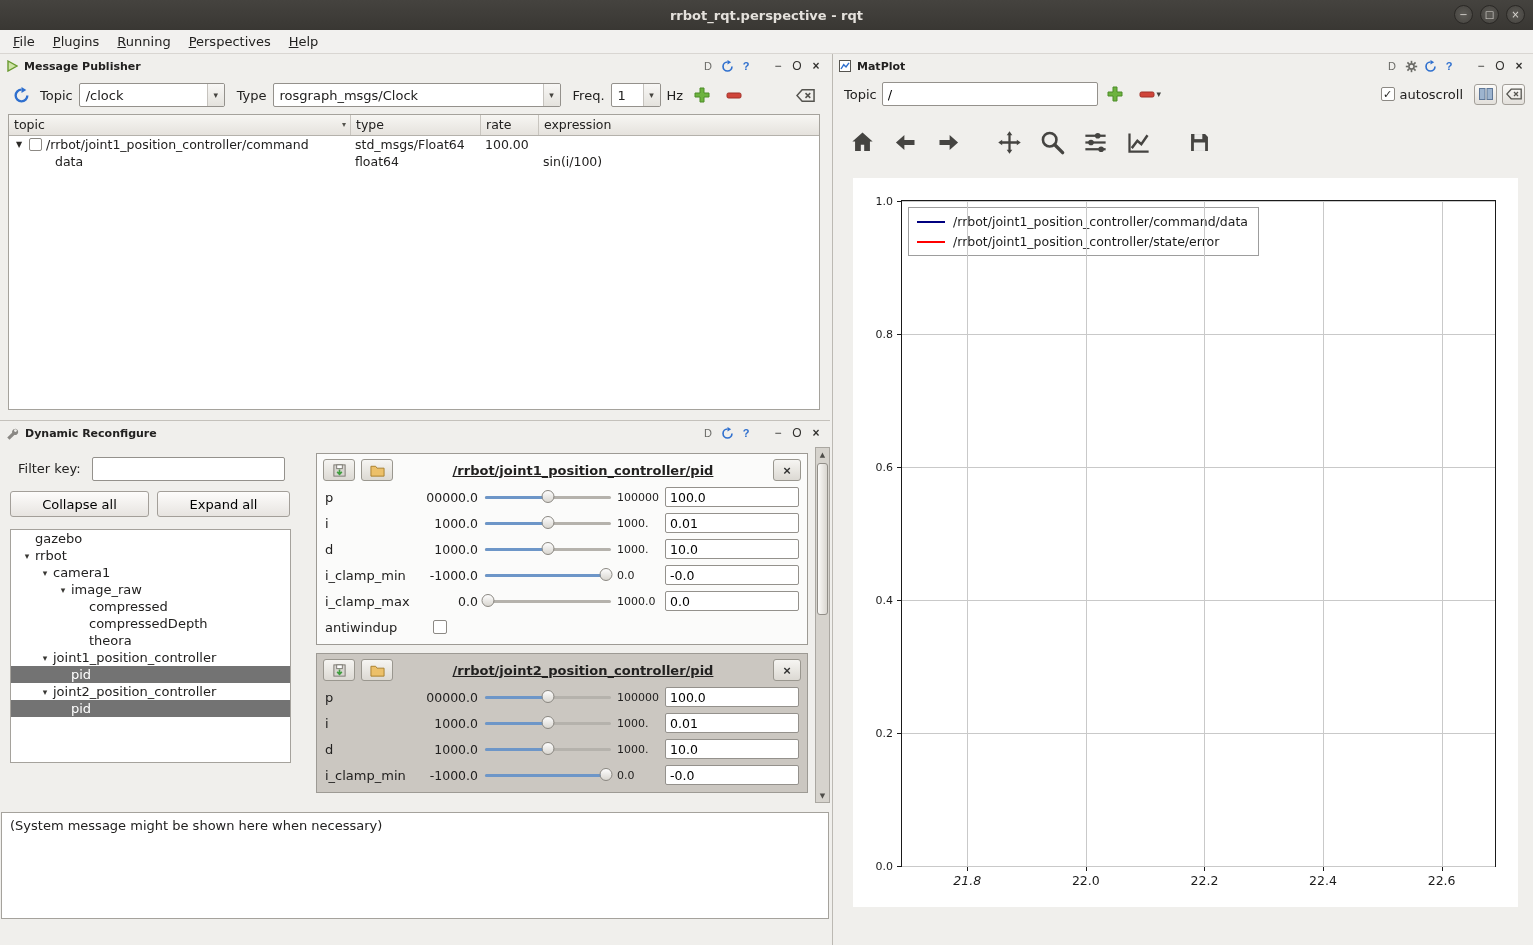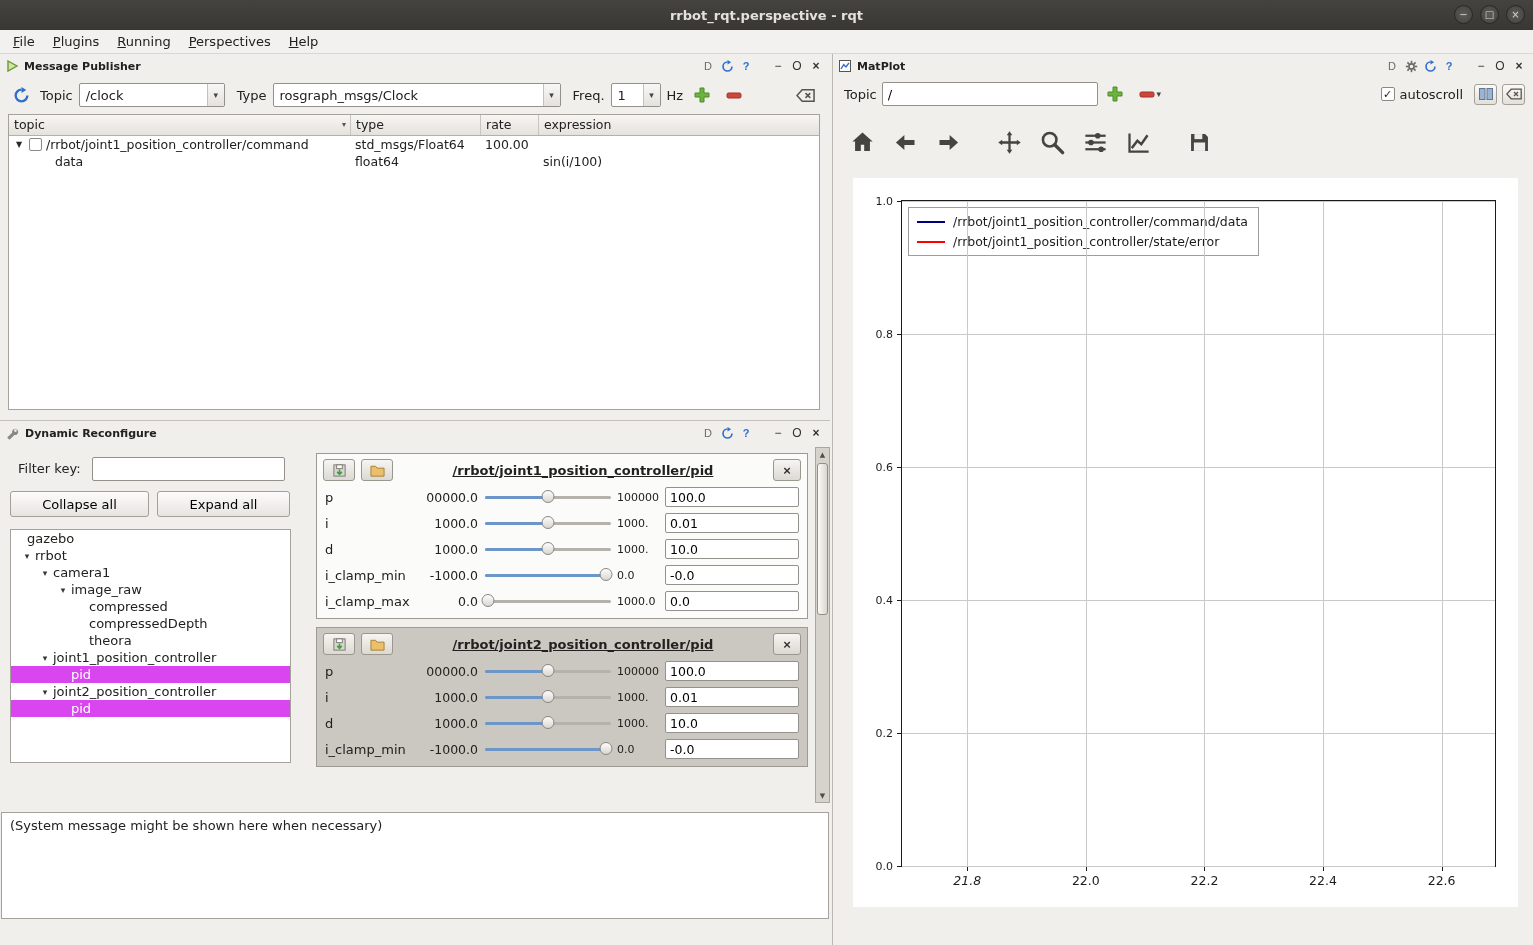--- a/index.html
+++ b/index.html
@@ -76,21 +76,21 @@
 
   
   .dr-dock { left:0; top:420px; width:830px; height:386px; border-top:1px solid #c4c1bb; }
   .dr-filter-label { position:absolute; left:18px; top:40px; }
   .dr-filter-input { position:absolute; left:92px; top:36px; width:193px; }
   .dr-collapse { position:absolute; left:10px; top:70px; width:139px; }
   .dr-expand { position:absolute; left:157px; top:70px; width:133px; }
   .tree { position:absolute; left:10px; top:108px; width:281px; height:234px;
     background:#fff; border:1px solid #a5a29c; overflow:hidden; }
   .tree-row { display:flex; align-items:center; height:17px; white-space:nowrap; }
-  .tree-row.selected { background:#d946ef; color:#fff; }
+  .tree-row.selected { background:#737373; color:#fff; }
   .tree-arrow { width:16px; flex:none; font-size:9px; color:#383733; text-align:center; }
   .dr-refresh { position:absolute; left:10px; top:352px; width:281px; }
 
   
   .pid-scrollarea { position:absolute; left:308px; top:26px; width:522px; height:356px; overflow:hidden; }
   .pid-panels { position:absolute; left:8px; top:0; width:492px; }
   .pid-panel { margin-top:6px; background:#fbfbfa; border:1px solid #9d9a94; padding-bottom:4px; }
   .pid-panel.alt { margin-top:8px; background:#cbc7c1; }
   .pid-header { display:flex; align-items:center; gap:6px; padding:4px 6px 2px 6px; height:30px; }
   .tool-sm { width:32px; height:22px; border:1px solid #9a978f; border-radius:3px;
@@ -296,21 +296,21 @@
         <button class="mini-btn dark bold">×</button>
       </span>
     </div>
 
     <span class="lbl dr-filter-label">Filter key:</span>
     <input class="textin dr-filter-input" value="" style="">
     <button class="btn dr-collapse">Collapse all</button>
     <button class="btn dr-expand">Expand all</button>
 
     <div class="tree">
-        <div class="tree-row" style="padding-left: 0;">
+        <div class="tree-row" style="padding-left: 8px;">
           <span class="tree-arrow"></span>
           <span class="tree-label">gazebo</span>
         </div>
         <div class="tree-row" style="padding-left: 8px;">
           <span class="tree-arrow">▾</span>
           <span class="tree-label">rrbot</span>
         </div>
         <div class="tree-row" style="padding-left: 26px;">
           <span class="tree-arrow">▾</span>
           <span class="tree-label">camera1</span>
@@ -416,20 +416,24 @@
             <div class="pid-row">
               <span class="pid-label">i_clamp_max</span>
               <span class="pid-min">0.0</span>
               <div class="slider">
                 <div class="track"></div>
                 <div class="fill" style="width: 2%;"></div>
                 <div class="handle" style="left: 2%;"></div>
               </div>
               <span class="pid-max">1000.0</span>
               <input class="pid-value" value="0.0" style="">
+            </div>
+            <div class="pid-row">
+              <span class="pid-label">antiwindup</span>
+              <span class="checkbox pid-cb"></span>
             </div>
           </div>
           <div class="pid-panel alt">
             <div class="pid-header">
               <button class="tool-sm">
                 <svg width="15" height="15" viewBox="0 0 16 16">
                   <rect x="2" y="2" width="12" height="12" fill="#d8d5d0" stroke="#7a7770"></rect>
                   <rect x="5" y="2" width="6" height="4" fill="#fff" stroke="#7a7770"></rect>
                   <path d="M8 7 v5 M5.5 9.5 L8 12 l2.5 -2.5" stroke="#3f9e3f" stroke-width="1.7" fill="none"></path>
                 </svg>

